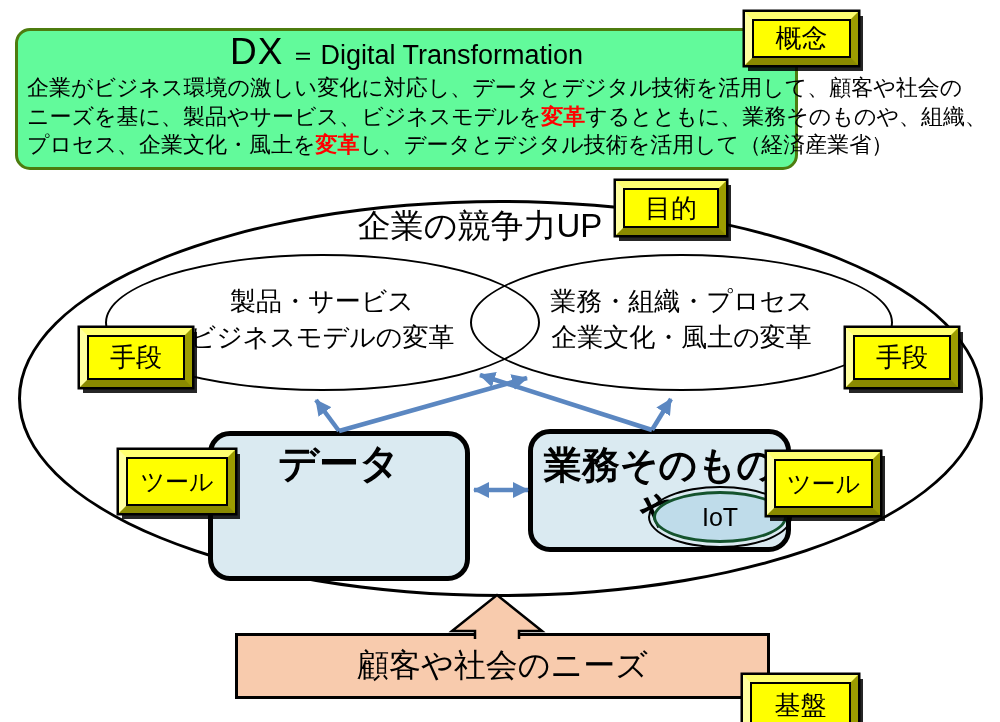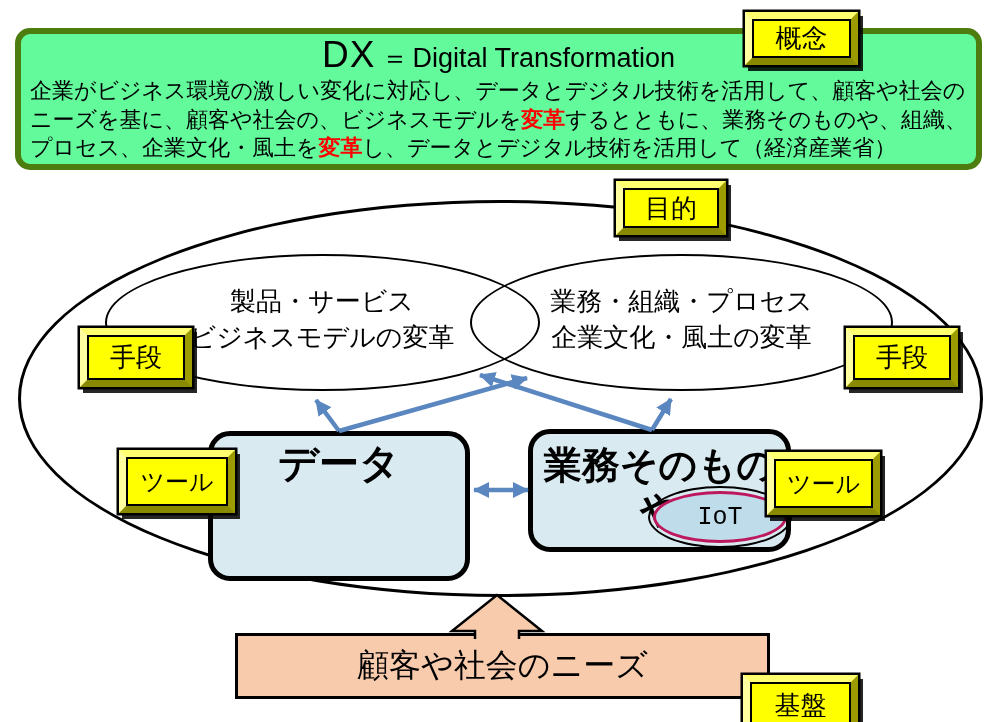--- a/index.html
+++ b/index.html
@@ -4,22 +4,22 @@
 <style>
   html,body{margin:0;padding:0;background:#fff;}
   #canvas{
     position:relative;width:1000px;height:722px;background:#fff;overflow:hidden;
     font-family:"Liberation Sans","DejaVu Sans",sans-serif;color:#000;
   }
   .abs{position:absolute;box-sizing:border-box;}
 
   
   #def-box{
-    left:15px;top:28px;width:967px;height:142px;
-    background:var(--green);border:6px solid #4d7c0f;border-radius:15px;
+    left:15px;top:28px;width:783px;height:142px;
+    background:var(--green);border:3px solid #4d7c0f;border-radius:15px;
     z-index:1;
   }
   #def-title{
     display:flex;justify-content:center;align-items:baseline;
     margin-top:3px;line-height:36px;
   }
   #def-title .dx{font-size:37px;letter-spacing:1px;}
   #def-title .eq{font-size:27px;margin:0 4px 0 6px;}
   #def-title .rest{font-size:27px;}
   #def-body{
@@ -45,22 +45,22 @@
   #data-box{left:208px;top:431px;width:262px;height:150px;
     display:flex;align-items:flex-start;justify-content:center;}
   #data-box .lbl{font-size:40px;font-weight:bold;}
   #digital-box{left:528px;top:429px;width:263px;height:123px;text-align:center;}
   #digital-box .lbl{font-size:38px;font-weight:bold;line-height:44px;margin-top:9px;display:block;}
   #iot{
     left:648px;top:486px;width:144px;height:62px;z-index:3;
     border:2px solid #000;border-radius:50%;padding:3px;display:flex;
   }
   #iot-inner{
-    flex:1;border:3px solid #be185d;border-radius:50%;background:var(--iot-blue);
-    display:flex;align-items:center;justify-content:center;font-size:25px;font-family:Liberation Mono, monospace;
+    flex:1;border:3px solid #14532d;border-radius:50%;background:var(--iot-blue);
+    display:flex;align-items:center;justify-content:center;font-size:25px;
   }
 
   
   #needs-box{
     left:235px;top:633px;width:535px;height:66px;
     background:var(--peach);border:3px solid #000;z-index:2;
     display:flex;align-items:center;justify-content:center;font-size:32px;
   }
 
   
@@ -92,26 +92,27 @@
 <div id="canvas">
 
   <div class="abs" id="def-box">
     <div id="def-title">
       <span class="dx">DX</span>
       <span class="eq">＝</span>
       <span class="rest">Digital Transformation</span>
     </div>
     <div id="def-body">
       <div><span>企業がビジネス環境の激しい変化に対応し、データとデジタル技術を活用して、顧客や社会の</span></div>
-      <div><span>ニーズを基に、顧客や社会の、ビジネスモデルを</span><span class="red">変革</span><span>するとともに、業務そのものや、組織、</span></div>
+      <div><span>ニーズを基に、製品やサービス、ビジネスモデルを</span><span class="red">変革</span><span>するとともに、業務そのものや、組織、</span></div>
       <div><span>プロセス、企業文化・風土を</span><span class="red">変革</span><span>し、データとデジタル技術を活用して（経済産業省）</span></div>
     </div>
   </div>
 
   <div class="abs ellipse" id="outer-ellipse"></div>
+  <div class="abs" id="comp-title">企業の競争力UP</div>
 
   <div class="abs ellipse" id="left-ellipse"></div>
   <div class="abs ellipse" id="right-ellipse"></div>
   <div class="abs ellipse-label" id="left-ellipse-label">
     <div>製品・サービス</div>
     <div>ビジネスモデルの変革</div>
   </div>
   <div class="abs ellipse-label" id="right-ellipse-label">
     <div>業務・組織・プロセス</div>
     <div>企業文化・風土の変革</div>

